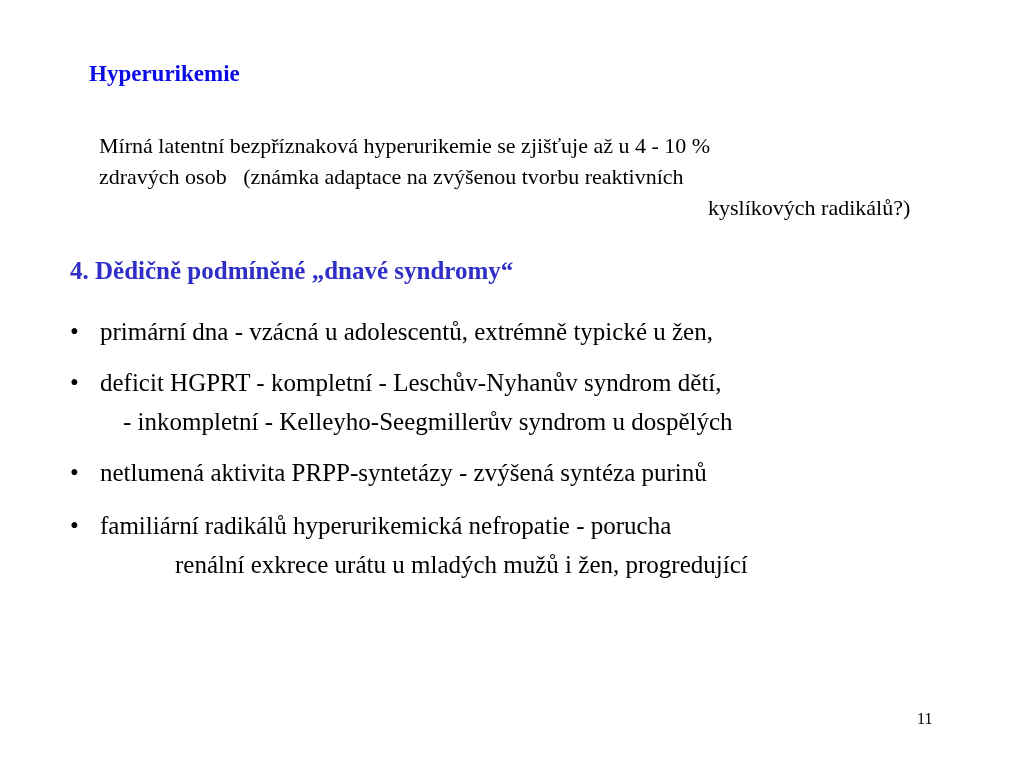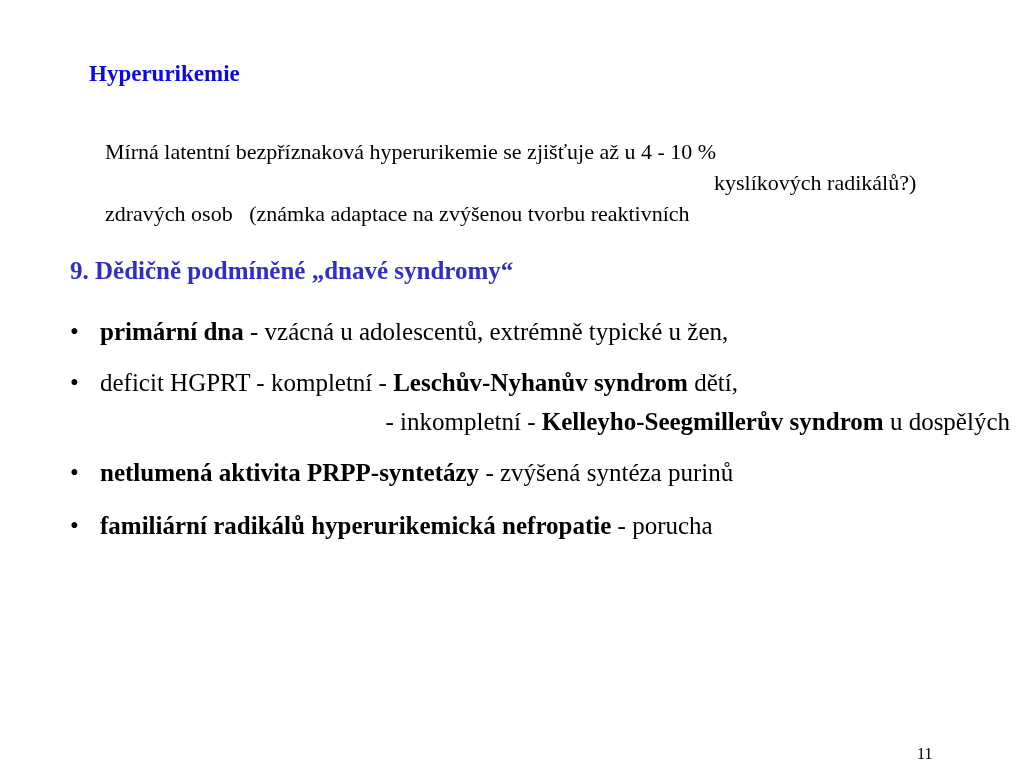--- a/index.html
+++ b/index.html
@@ -25,21 +25,21 @@
       margin: 0;
       line-height: 44px;
     }
     .intro {
       position: absolute;
       left: 89px;
       top: 120px;
       width: 900px;
       font-size: 22px;
       line-height: 31px;
-      margin: 16px;
+      margin: 10px;
     }
     .intro .line { display: block; white-space: nowrap; }
     .intro .line3 { padding-left: 609px; }
     .section-heading {
       position: absolute;
       left: 70px;
       top: 253px;
       font-size: 25px;
       font-weight: bold;
       color: #2f2fc8;
@@ -66,56 +66,57 @@
     .bullets li .bullet {
       position: absolute;
       left: 0;
       top: 0;
     }
     .bullets li .cont { display: block; }
     .b1 { margin-bottom: 12px; }
     .b2 { margin-bottom: 12px; }
     .b3 { margin-bottom: 14px; }
     .indent-big { padding-left: 75px; }
-    .indent-small { padding-left: 23px; text-align: right; }
-    b { font-weight: bold; }
+    .indent-small { padding-left: 23px; }
+    b { font-weight: normal; }
     .page-number {
       position: absolute;
       left: 917px;
-      top: 744px;
+      top: 709px;
       font-size: 16px;
       line-height: 20px;
     }
   </style>
 </head>
 <body>
 
 <h1 class="slide-title">Hyperurikemie</h1>
 
 <p class="intro">
   <span class="line">Mírná latentní bezpříznaková hyperurikemie se zjišťuje až u 4 - 10 %</span>
+  <span class="line" style="white-space: pre;">zdravých osob   (známka adaptace na zvýšenou tvorbu reaktivních</span>
   <span class="line line3">kyslíkových radikálů?)</span>
-  <span class="line" style="white-space: pre;">zdravých osob   (známka adaptace na zvýšenou tvorbu reaktivních</span>
 </p>
 
-<h2 class="section-heading">9.  Dědičně podmíněné „dnavé syndromy“</h2>
+<h2 class="section-heading">4.  Dědičně podmíněné „dnavé syndromy“</h2>
 
 <ul class="bullets">
   <li class="b1">
     <span class="bullet">•</span>
     <b>primární dna</b><span> - vzácná u adolescentů, extrémně typické u žen,</span>
   </li>
   <li class="b2">
     <span class="bullet">•</span>
     <span>deficit HGPRT - kompletní - </span><b>Leschův-Nyhanův syndrom</b><span> dětí,</span>
     <span class="cont indent-small"><span>- inkompletní - </span><b>Kelleyho-Seegmillerův syndrom</b><span> u dospělých</span></span>
   </li>
   <li class="b3">
     <span class="bullet">•</span>
     <b>netlumená aktivita PRPP-syntetázy</b><span> - zvýšená syntéza purinů</span>
   </li>
   <li class="b4">
     <span class="bullet">•</span>
     <b>familiární radikálů hyperurikemická nefropatie</b><span> - porucha</span>
+    <span class="cont indent-big">renální exkrece urátu u mladých mužů i žen, progredující</span>
   </li>
 </ul>
 
 <div class="page-number">11</div>
 
 </body></html>

